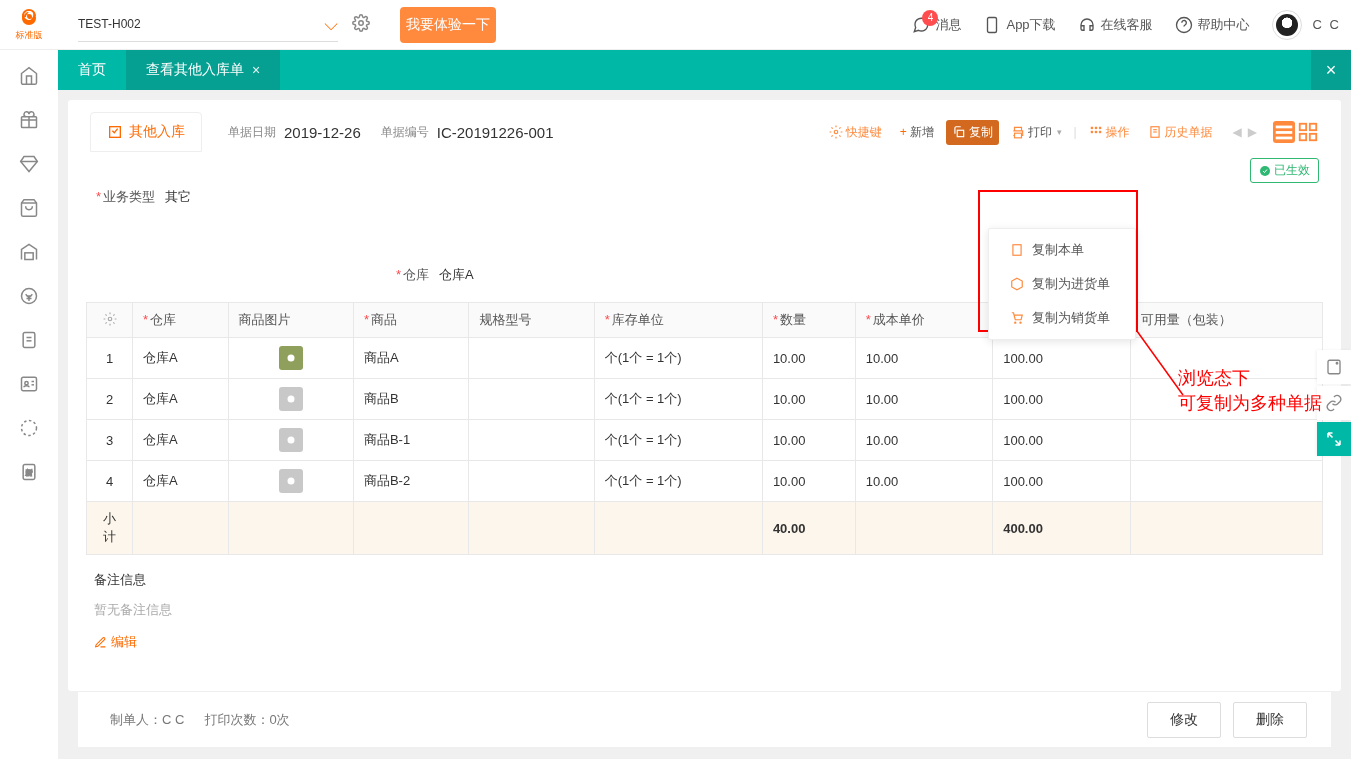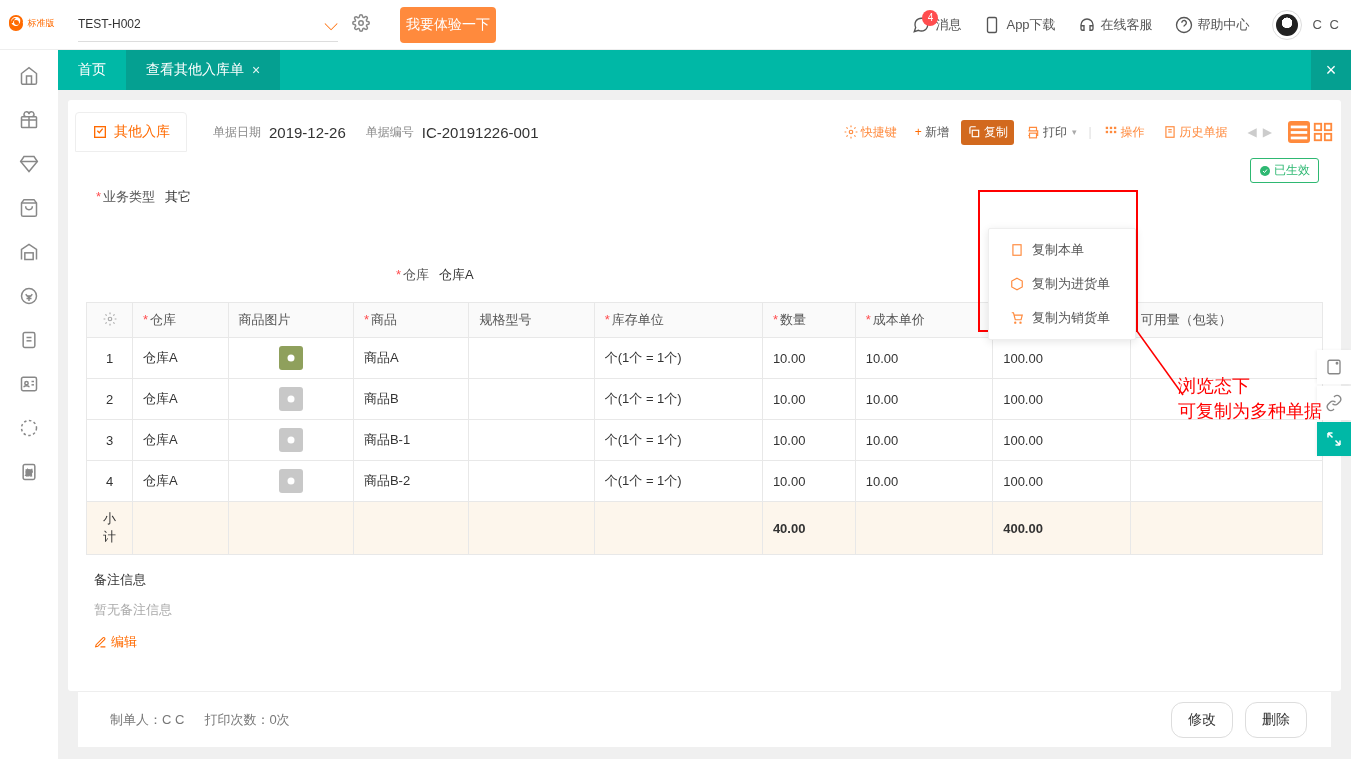--- a/index.html
+++ b/index.html
@@ -1,21 +1,21 @@
 <!DOCTYPE html>
 <html><head>
 <meta charset="utf-8">
 <style>
 * { box-sizing: border-box; margin: 0; padding: 0; }
 body { font-family: "Microsoft YaHei", "PingFang SC", sans-serif; font-size: 13px; color: #333; background: #f5f5f5; overflow: hidden; }
 .app { display: flex; flex-direction: column; height: 759px; width: 1351px; }
 
 
 .top-header { height: 50px; background: #fff; border-bottom: 1px solid #eee; display: flex; align-items: center; padding: 0 10px 0 0; }
-.logo-area { width: 58px; display: flex; flex-direction: row; align-items: center; justify-content: center; }
+.logo-area { width: 58px; display: flex; flex-direction: column; align-items: center; justify-content: center; }
 .logo-icon { width: 24px; height: 24px; color: #ff6a00; }
 .logo-text { font-size: 9px; color: #ff6a00; margin-top: -2px; }
 .company-select { flex: 0 0 260px; display: flex; align-items: center; border-bottom: 1px solid #ddd; margin-left: 20px; padding: 6px 0; }
 .company-name { flex: 1; font-size: 12px; color: #333; }
 .chevron-down { color: #ff6a00; font-size: 18px; margin-left: 8px; }
 .gear-btn { margin-left: 14px; color: #888; cursor: pointer; }
 .gear-btn svg { width: 18px; height: 18px; }
 .cta-btn { margin-left: 30px; background: #ff8a3d; color: #fff; border: none; border-radius: 4px; padding: 9px 6px; font-size: 14px; cursor: pointer; }
 .spacer { flex: 1; }
 .header-actions { display: flex; align-items: center; gap: 22px; }
@@ -41,21 +41,21 @@
 .tab.active { background: #05a091; }
 .tab-close { opacity: 0.9; cursor: pointer; font-size: 14px; }
 .tabs-bar .spacer { flex: 1; }
 .tab-close-right { width: 40px; display: flex; align-items: center; justify-content: center; color: #fff; cursor: pointer; background: #05a091; font-size: 18px; }
 
 
 .panel-wrap { flex: 1; padding: 10px; display: flex; flex-direction: column; position: relative; overflow: hidden; }
 .panel { background: #fff; border-radius: 3px; padding: 0; flex: 1; display: flex; flex-direction: column; position: relative; }
 
 
-.doc-header { display: flex; padding: 12px 7px 10px; border-bottom: 0; }
+.doc-header { display: flex; padding: 12px 22px 10px; border-bottom: 0; }
 .doc-tab { border: 1px solid #eee; border-radius: 4px 4px 0 0; padding: 10px 16px; display: flex; align-items: center; gap: 6px; font-size: 14px; color: #ff6a00; background: #fff; }
 .doc-tab svg { width: 16px; height: 16px; }
 .doc-meta { display: flex; align-items: center; gap: 8px; margin-left: 26px; color: #888; font-size: 12px; }
 .doc-meta-val { color: #333; font-size: 15px; }
 .doc-header .spacer { flex: 1; }
 .doc-actions { display: flex; align-items: center; gap: 6px; font-size: 12px; color: #555; }
 .doc-action { display: flex; align-items: center; gap: 3px; padding: 4px 6px; cursor: pointer; border-radius: 3px; }
 .doc-action svg { width: 14px; height: 14px; }
 .doc-action.shortcut { color: #ff8a3d; }
 .doc-action.shortcut svg { color: #ff8a3d; }
@@ -105,21 +105,21 @@
 .remarks { padding: 16px 26px; }
 .remarks-title { font-size: 13px; color: #333; margin-bottom: 12px; }
 .remarks-empty { color: #aaa; font-size: 13px; margin-bottom: 14px; }
 .edit-link { color: #ff6a00; font-size: 13px; display: flex; align-items: center; gap: 4px; cursor: pointer; }
 .edit-link svg { width: 13px; height: 13px; }
 
 
 .footer { height: 56px; background: #fff; border-top: 1px solid #eee; display: flex; align-items: center; padding: 0 24px 0 32px; margin: 0 10px 2px; }
 .footer-info { color: #777; font-size: 13px; }
 .footer .spacer { flex: 1; }
-.footer-btn { border: 1px solid #ddd; background: #fff; padding: 8px 16px; font-size: 14px; color: #333; border-radius: 12px; cursor: pointer; margin-left: 12px; }
+.footer-btn { border: 1px solid #ddd; background: #fff; padding: 8px 22px; font-size: 14px; color: #333; border-radius: 2px; cursor: pointer; margin-left: 12px; }
 
 
 .side-tools { position: absolute; right: 0; top: 260px; width: 34px; display: flex; flex-direction: column; gap: 2px; z-index: 40; }
 .side-tool { width: 34px; height: 34px; background: #fff; display: flex; align-items: center; justify-content: center; cursor: pointer; color: #888; box-shadow: -1px 0 3px rgba(0,0,0,0.06); }
 .side-tool.teal { background: #00b8a6; color: #fff; }
 .side-tool svg { width: 18px; height: 18px; }
 </style>
 </head>
 <body>
 
@@ -518,21 +518,21 @@
               </svg>
               <span>复制为销货单</span>
             </div>
         </div>
 
         <div class="anno-box" style="left:920px; top:100px; width:160px; height:142px;"></div>
         <svg class="anno-arrow" style="left:1040px; top:190px; width:90px; height:120px;" viewBox="0 0 90 120">
             <line x1="85" y1="115" x2="8" y2="8" stroke="#ff0000" stroke-width="1.5"></line>
             <polygon points="8,8 18,10 12,18" fill="#ff0000"></polygon>
           </svg>
-        <div class="anno-text" style="left:1120px; top:284px;">
+        <div class="anno-text" style="left:1120px; top:276px;">
           <div>浏览态下</div>
           <div>可复制为多种单据</div>
         </div>
 
         <div class="side-tools">
           <div class="side-tool">
               <svg viewBox="0 0 24 24" fill="none" stroke="currentColor" stroke-width="1.8">
                 <rect x="4" y="3" width="16" height="18" rx="2"></rect>
                 <circle cx="16" cy="7" r="1" fill="currentColor"></circle>
               </svg>

